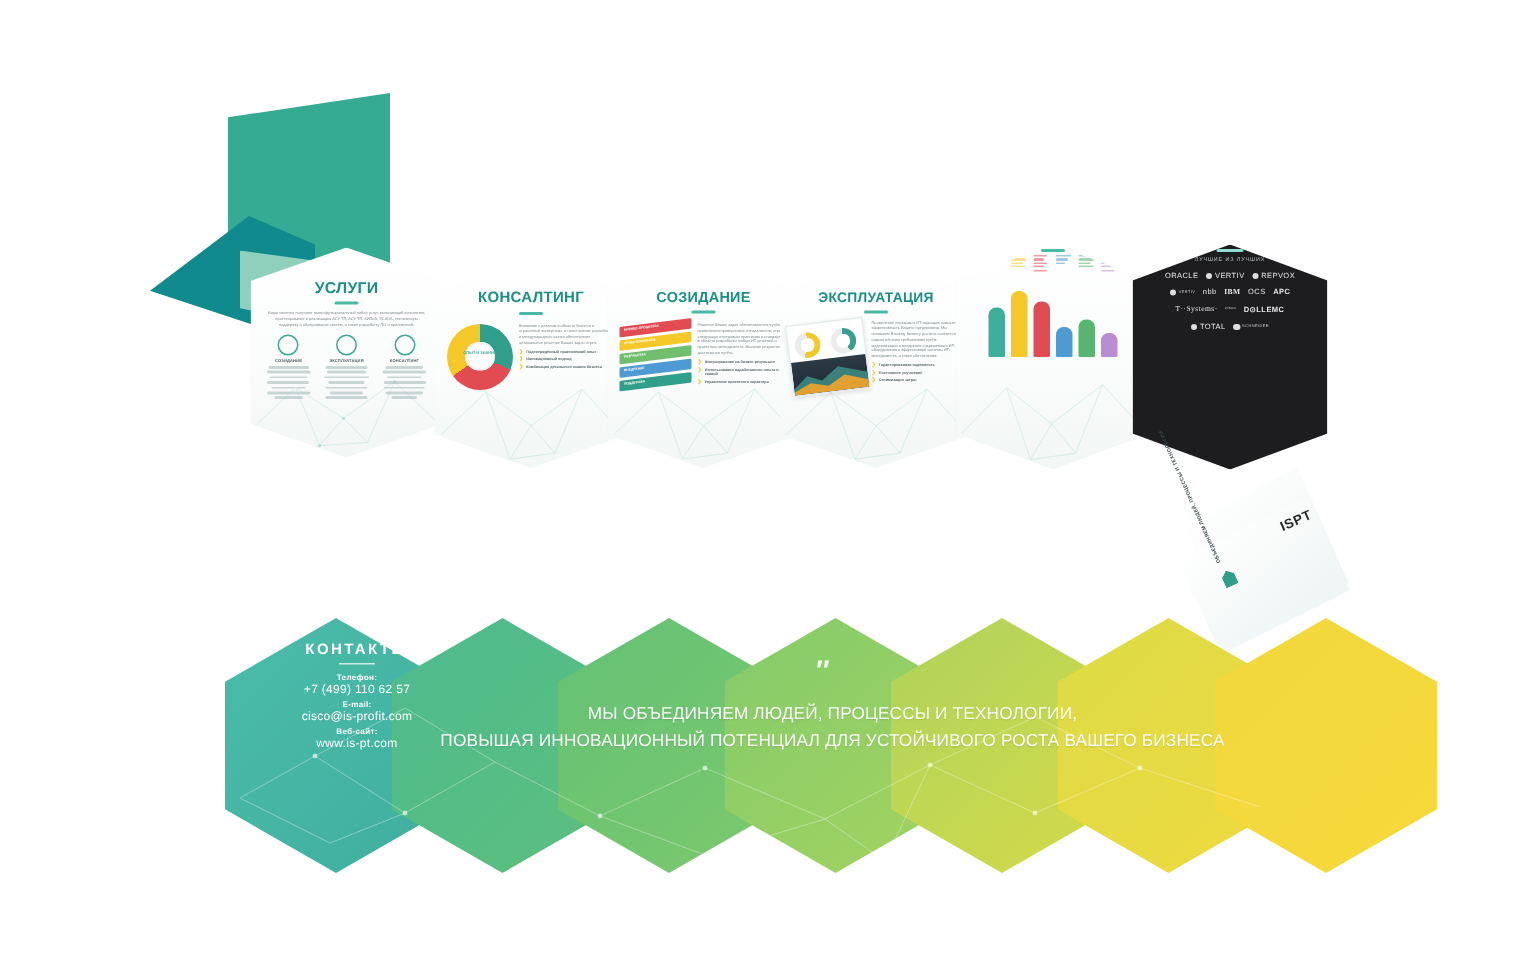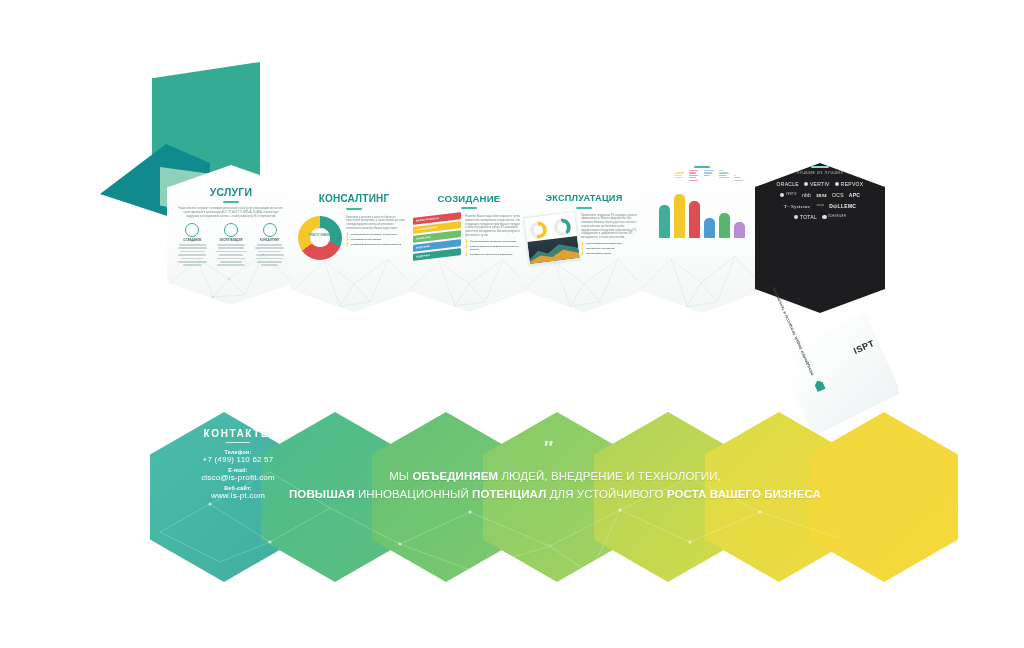--- a/index.html
+++ b/index.html
@@ -135,21 +135,21 @@
             transform-origin:left top; font-size:3.4px; font-weight:bold; color:#3a4a4c;
             white-space:nowrap; letter-spacing:.2px; }
 
   
   .band { position:absolute; left:150px; top:412px; width:700px; height:170px; }
   .bandhex { position:absolute; top:0; width:148px; height:170px;
              clip-path:polygon(50% 0%, 100% 25%, 100% 75%, 50% 100%, 0% 75%, 0% 25%); }
   .bandtxt { position:absolute; left:245px; top:468px; width:620px; text-align:center;
              color:#ffffff; font-size:11.5px; line-height:1.55; letter-spacing:.1px;
              text-shadow:0 1px 1px rgba(0,0,0,.12); }
-  .bandtxt b { font-weight:bold; }
+  .bandtxt b { font-weight:normal; }
   .bandtxt span.thin { font-weight:normal; opacity:.97; }
   .quote { position:absolute; left:543px; top:437px; color:#ffffff; font-size:19px;
            font-weight:bold; font-style:italic; opacity:.9; letter-spacing:-1px; }
 
   
   .contacts { position:absolute; left:163px; top:428px; width:150px; text-align:center;
               color:#ffffff; }
   .c-title { font-size:10px; font-weight:bold; letter-spacing:1.6px; }
   .c-rule { width:24px; height:1.4px; background:#e6f4f1; margin:3px auto 6px; opacity:.85; }
   .c-lab { font-size:5.4px; font-weight:bold; margin-top:3px; letter-spacing:.2px; }
@@ -463,20 +463,20 @@
     <div class="c-val">+7 (499) 110 62 57</div>
     <div class="c-lab">E-mail:</div>
     <div class="c-val">cisco@is-profit.com</div>
     <div class="c-lab">Веб-сайт:</div>
     <div class="c-val">www.is-pt.com</div>
   </div>
 
   <div class="quote">″</div>
   <div class="bandtxt">
     <div>
-      <span class="thin">МЫ </span><b>ОБЪЕДИНЯЕМ</b><span class="thin"> ЛЮДЕЙ, ВНЕДРЕНИЕ И ТЕХНОЛОГИИ,</span>
+      <span class="thin">МЫ </span><b>ОБЪЕДИНЯЕМ</b><span class="thin"> ЛЮДЕЙ, ПРОЦЕССЫ И ТЕХНОЛОГИИ,</span>
     </div>
     <div>
       <b>ПОВЫШАЯ</b><span class="thin"> ИННОВАЦИОННЫЙ </span><b>ПОТЕНЦИАЛ</b><span class="thin"> ДЛЯ УСТОЙЧИВОГО </span><b>РОСТА ВАШЕГО БИЗНЕСА</b>
     </div>
   </div>
 
 </div>
 
 </body></html>

